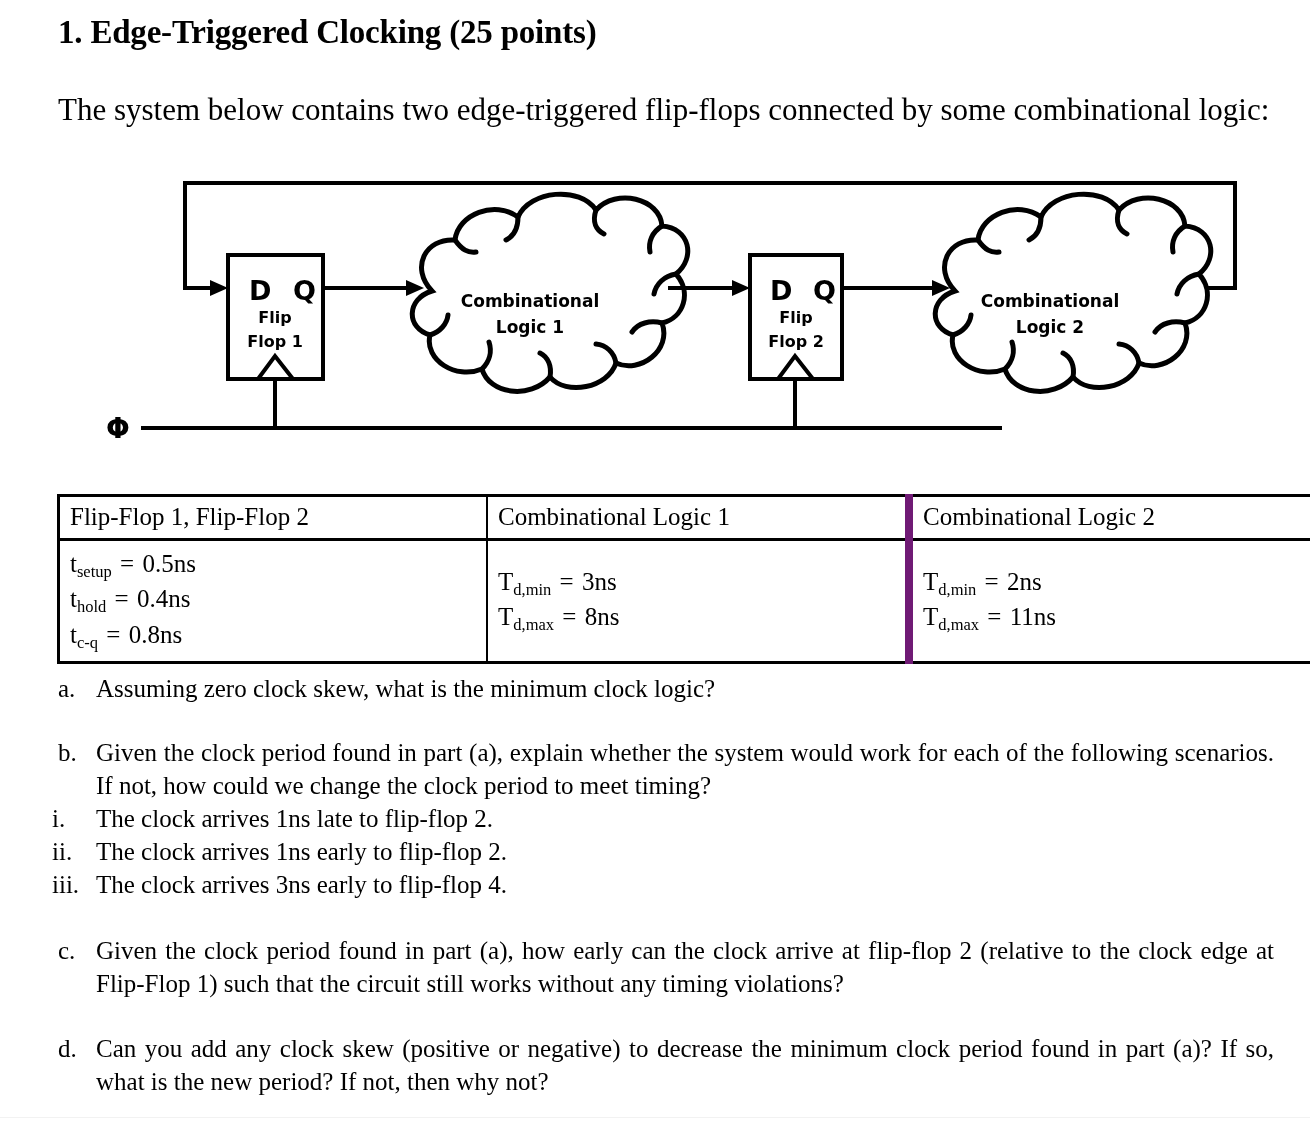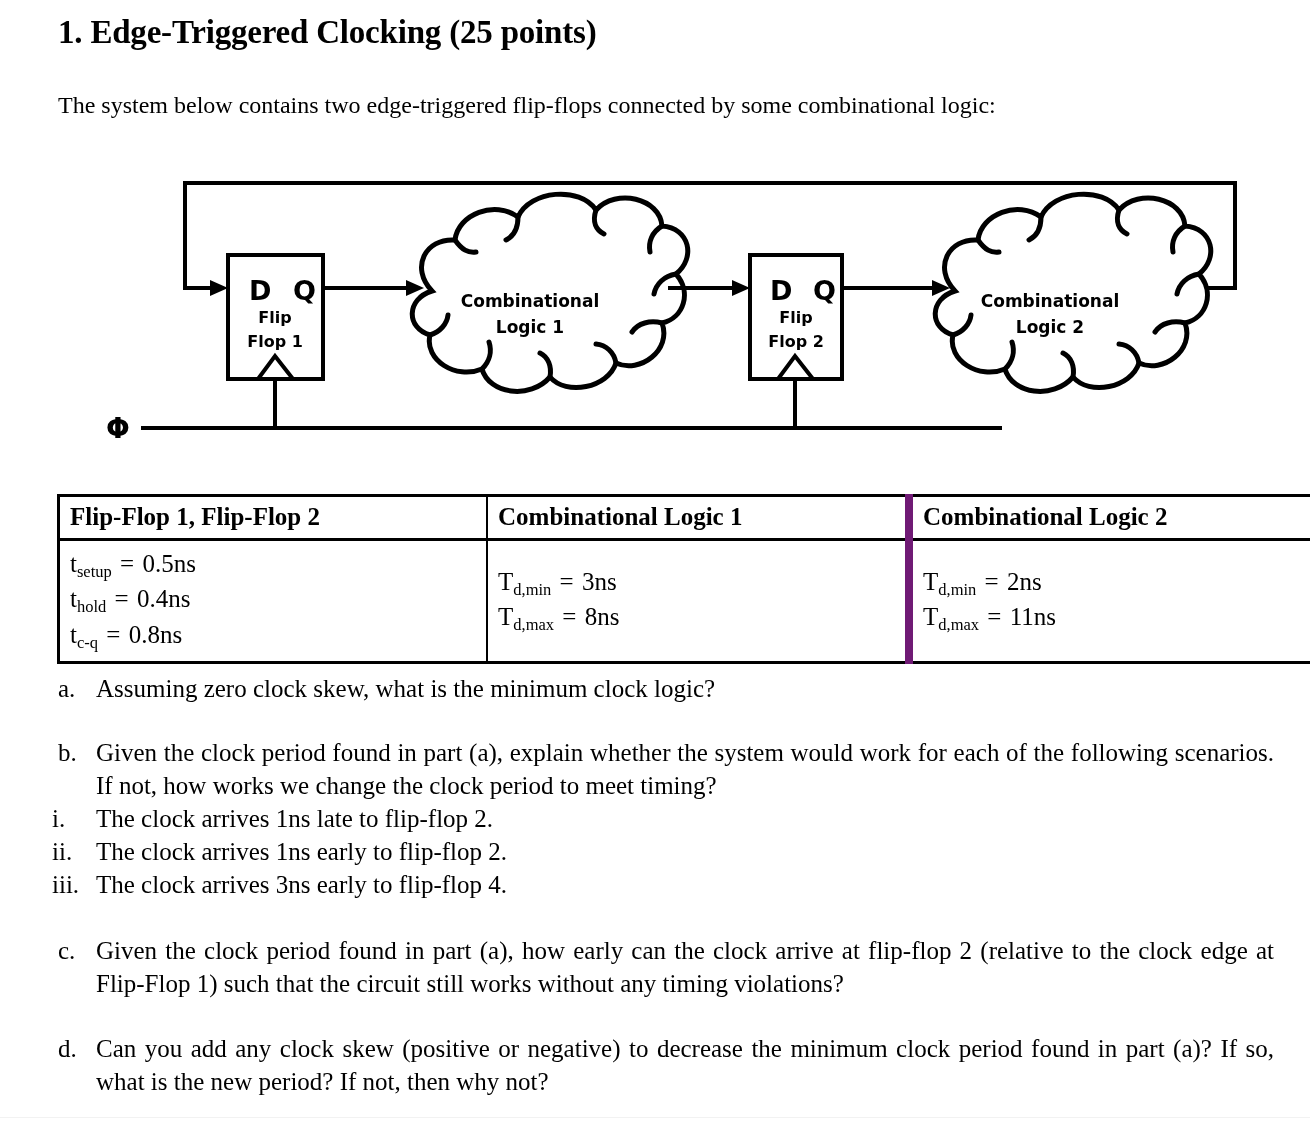--- a/index.html
+++ b/index.html
@@ -28,21 +28,21 @@
     top: 14px;
     font-size: 33px;
     font-weight: bold;
     letter-spacing: -0.2px;
     white-space: nowrap;
   }
   .intro {
     position: absolute;
     left: 58px;
     top: 92px;
-    font-size: 24px;
+    font-size: 31px;
     white-space: nowrap;
     text-align: right;
   }
 
   
   .diagram {
     position: absolute;
     left: 0;
     top: 160px;
     width: 1310px;
@@ -60,21 +60,21 @@
     position: absolute;
     left: 57px;
     top: 494px;
     width: 1215px;
     border-collapse: collapse;
     table-layout: fixed;
     background: #fff;
   }
   .spec-table thead th {
     font-size: 25px;
-    font-weight: bold;
+    font-weight: normal;
     text-align: left;
     padding: 3px 0 4px 10px;
     vertical-align: middle;
     height: 34px;
   }
   .spec-table tbody td {
     font-size: 25px;
     text-align: left;
     padding: 6px 0 8px 10px;
     vertical-align: middle;
@@ -330,21 +330,21 @@
 
   <div class="questions">
 
     <div class="q qa">
       <span class="marker">a.</span>
       <span class="body">Assuming zero clock skew, what is the minimum clock logic?</span>
     </div>
 
     <div class="q qb justify">
       <span class="marker">b.</span>
-      <span class="body">Given the clock period found in part (a), explain whether the system would work for each of the following scenarios. If not, how works we change the clock period to meet timing?</span>
+      <span class="body">Given the clock period found in part (a), explain whether the system would work for each of the following scenarios. If not, how could we change the clock period to meet timing?</span>
     </div>
 
     <div class="q qi">
       <span class="marker">i.</span>
       <span class="body">The clock arrives 1ns late to flip-flop 2.</span>
     </div>
 
     <div class="q qii">
       <span class="marker">ii.</span>
       <span class="body">The clock arrives 1ns early to flip-flop 2.</span>

